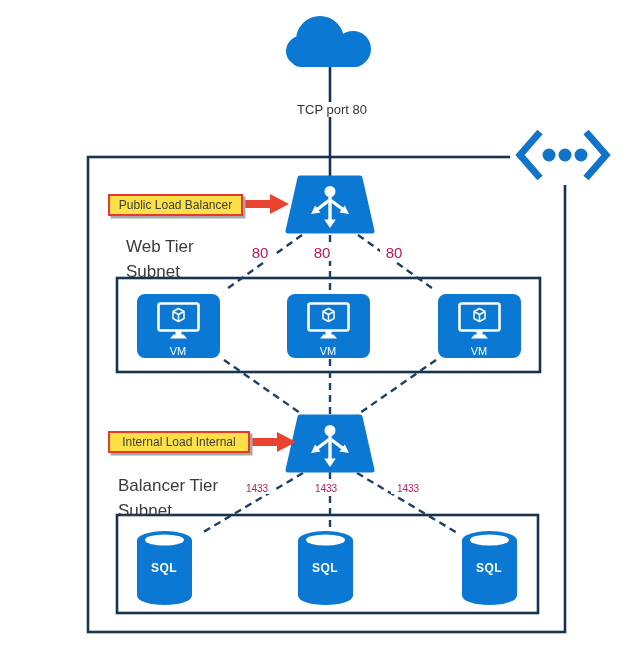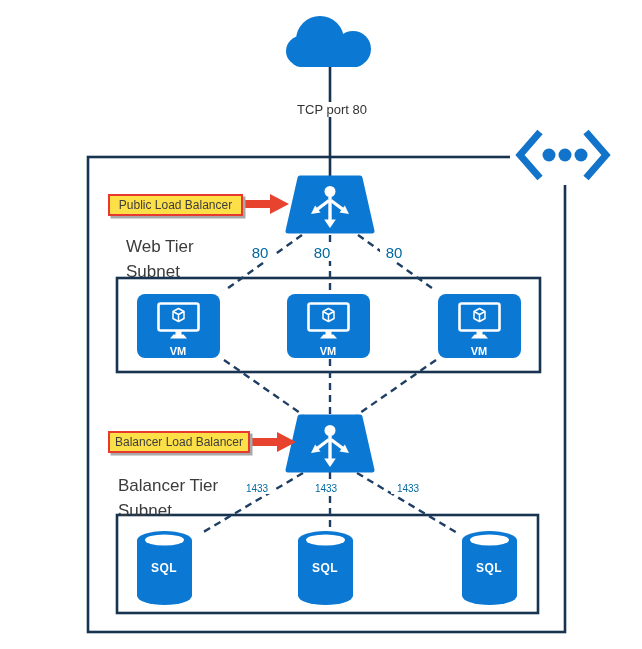--- a/index.html
+++ b/index.html
@@ -1,28 +1,28 @@
 <!DOCTYPE html>
 <html><head>
 <meta charset="utf-8">
 <style>
   html,body{margin:0;padding:0;background:#fff;}
   .canvas{position:relative;width:642px;height:649px;background:#fff;
           font-family:"Liberation Sans",sans-serif;overflow:hidden;}
   .canvas svg{position:absolute;left:0;top:0;}
   .abs{position:absolute;}
   .subnet-title{font-size:17px;line-height:25px;color:#3b3b3b;white-space:nowrap;}
-  .port{background:#fff;color:#0369a1;text-align:center;padding:0 1px;white-space:nowrap;}
+  .port{background:#fff;color:#be185d;text-align:center;padding:0 1px;white-space:nowrap;}
   .port-80{font-size:15px;width:26px;}
   .port-1433{font-size:10px;width:32px;}
   .callout{box-sizing:border-box;background:#fde047;border:2px solid #e8392f;
            box-shadow:2.5px 2.5px 0 #a8a8a8;color:#3d3d3d;font-size:12px;
            display:flex;align-items:center;justify-content:center;white-space:nowrap;}
   .tcp{font-size:13px;color:#333;background:#fff;text-align:center;width:92px;}
-  .vm-label{font-size:11px;font-weight:bold;color:#fff;text-align:center;width:40px;}
+  .vm-label{font-size:11px;font-weight:normal;color:#fff;text-align:center;width:40px;}
   .sql-label{font-size:12px;font-weight:bold;color:#fff;text-align:center;width:60px;letter-spacing:.5px;}
 </style>
 </head>
 <body>
 
 <div class="canvas">
 
   <svg width="642" height="649" viewBox="0 0 642 649">
     <defs>
 
@@ -101,21 +101,21 @@
     <polygon points="245,200 270,200 270,194 289,204 270,214 270,208 245,208" fill="#e8432f"></polygon>
     <polygon points="252,438 277,438 277,432 296,442 277,452 277,446 252,446" fill="#e8432f"></polygon>
   </svg>
 
   <div class="abs tcp" style="left:286px;top:102px;">TCP port 80</div>
 
   <div class="abs callout" style="left:108px;top:194px;width:135px;height:22px;">
     <span>Public Load Balancer</span>
   </div>
   <div class="abs callout" style="left:108px;top:431px;width:142px;height:22px;">
-    <span>Balancer Load Balancer</span>
+    <span>Internal Load Internal</span>
   </div>
 
   <div class="abs subnet-title" style="left:118px;top:234px;margin-left:8px;">
     <span>Web Tier</span><br>
     <span>Subnet</span>
   </div>
   <div class="abs subnet-title" style="left:118px;top:473px;">
     <span>Balancer Tier</span><br>
     <span>Subnet</span>
   </div>

